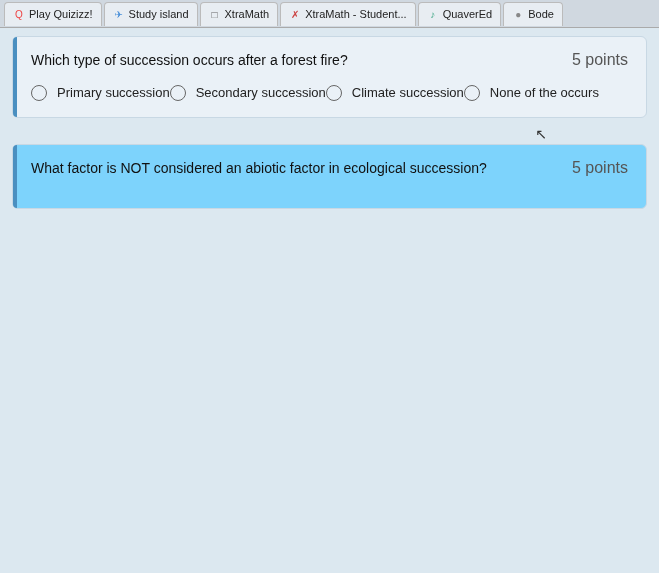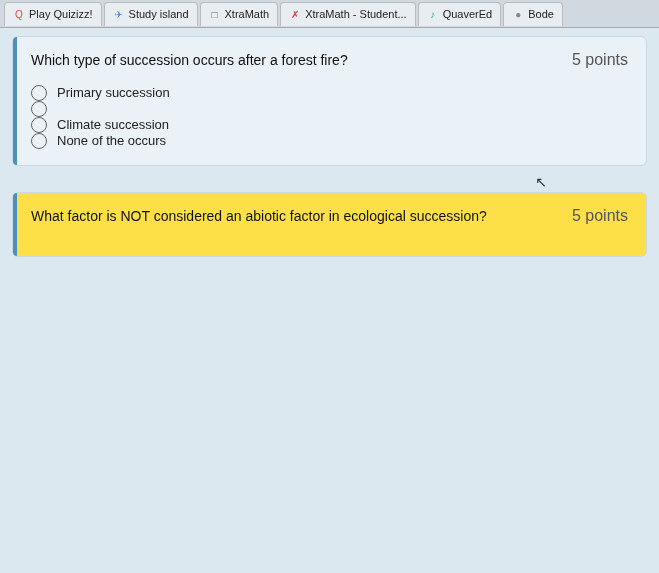--- a/index.html
+++ b/index.html
@@ -92,21 +92,21 @@
 
     .points-badge {
       font-size: 16px;
       color: #555;
       white-space: nowrap;
       margin-left: 16px;
     }
 
     .options-list {
       display: flex;
-      flex-direction: column;
+      flex-direction: row;
     }
 
     .option-item {
       display: flex;
       align-items: center;
       gap: 10px;
       font-size: 13px;
       color: #222;
       cursor: pointer;
     }
@@ -129,21 +129,21 @@
     .cursor-icon {
       position: absolute;
       right: 100px;
       top: 2px;
       font-size: 14px;
       color: #333;
     }
 
     
     .question-card-2 {
-      background: #fde047;
+      background: #7dd3fc;
       border-radius: 6px;
       padding: 14px 18px 16px 18px;
       border: 1px solid #c8d8e4;
     }
 
     
     .question-card::before,
     .question-card-2::before {
       content: '';
       position: absolute;
@@ -194,20 +194,21 @@
       <span class="question-text">Which type of succession occurs after a forest fire?</span>
       <span class="points-badge">5 points</span>
     </div>
     <div class="options-list">
       <div class="option-item">
         <div class="radio-circle"></div>
         <span>Primary succession</span>
       </div>
       <div class="option-item">
         <div class="radio-circle"></div>
+        <span>Secondary succession</span>
       </div>
       <div class="option-item">
         <div class="radio-circle"></div>
         <span>Climate succession</span>
       </div>
       <div class="option-item">
         <div class="radio-circle"></div>
         <span>None of the occurs</span>
       </div>
     </div>

